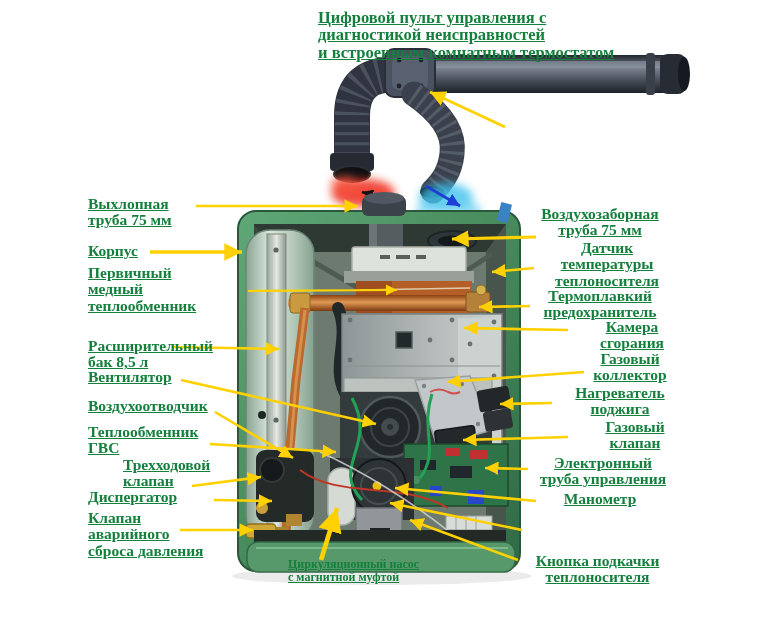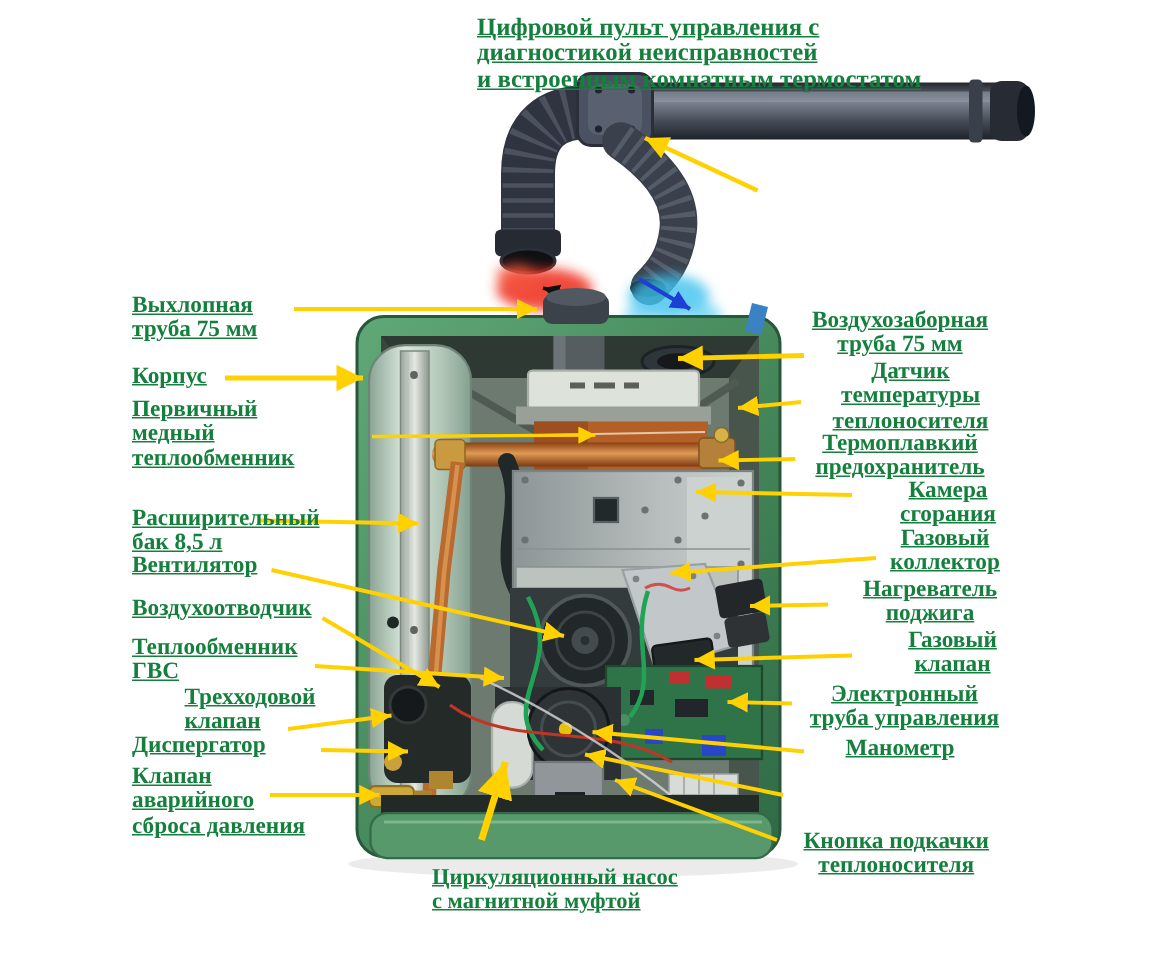--- a/index.html
+++ b/index.html
@@ -8,21 +8,21 @@
     font-family:"Liberation Serif", serif;
   }
   .stage svg{position:absolute;left:0;top:0;}
   .lbl{
     position:absolute;font-weight:bold;font-size:15.5px;line-height:1.06;
     color:#15803d;white-space:pre-line;letter-spacing:0px;text-decoration:underline;
   }
   .lbl.topcap{font-size:16.5px;}
   .lbl.coax{font-size:16px;text-align:right;}
   .lbl.rt{text-align:center;}
-  .lbl.btm{font-size:15px;margin-top:20px;}
+  .lbl.btm{font-size:12px;}
 </style>
 </head>
 <body>
 
 <div class="stage">
 
 <svg width="780" height="636" viewBox="0 0 780 636">
   <defs>
     <linearGradient id="gCase" x1="0" y1="0" x2="1" y2="1">
       <stop offset="0" stop-color="#60a877"></stop>

